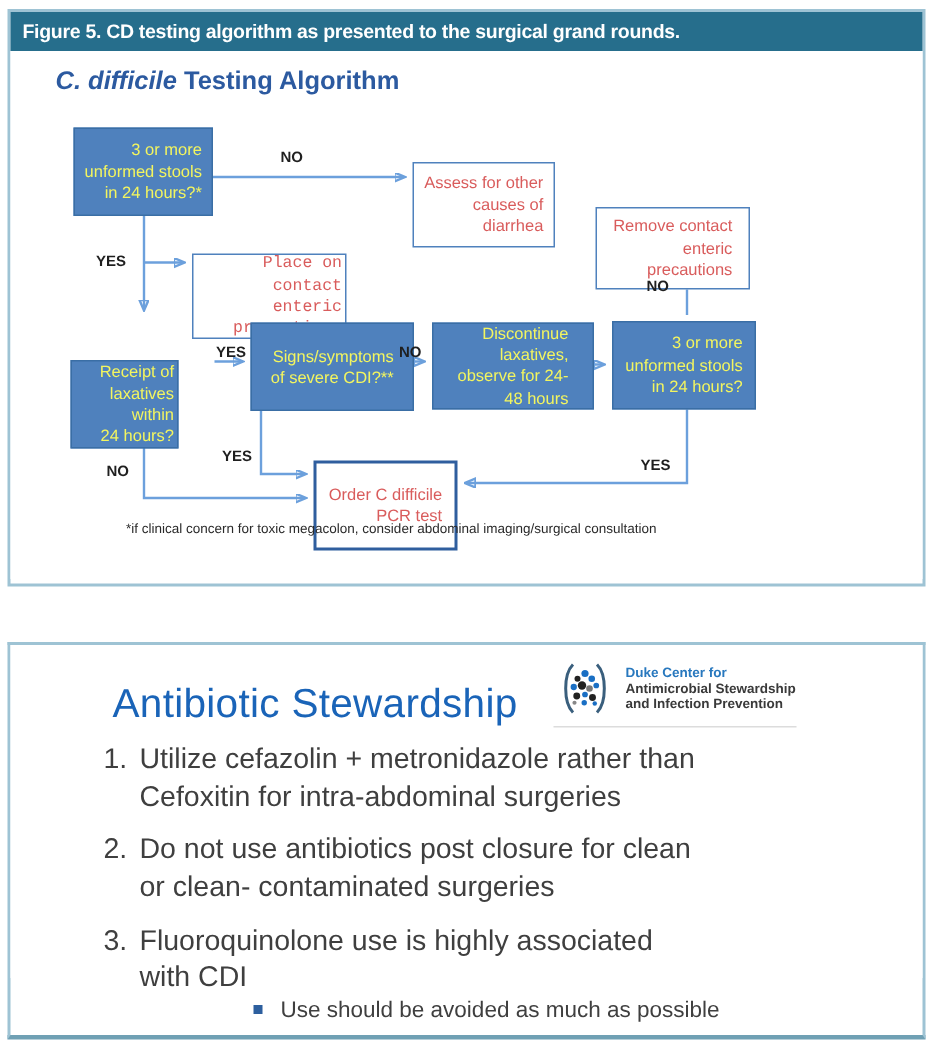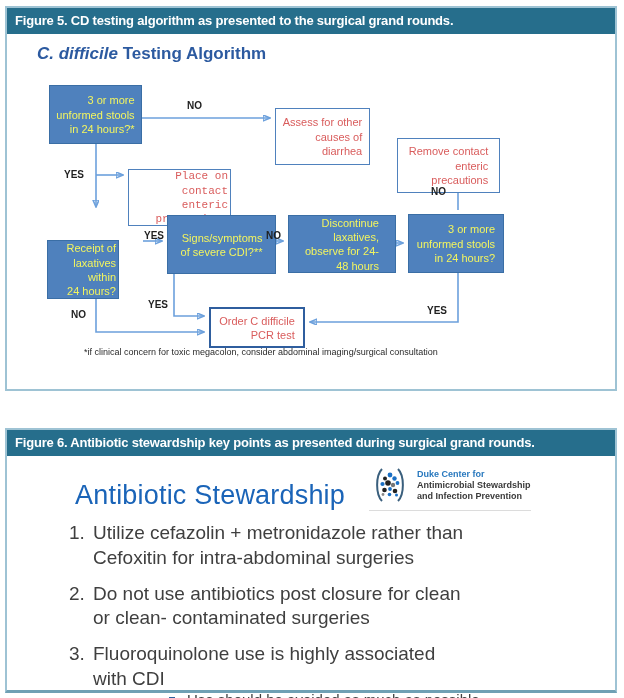--- a/index.html
+++ b/index.html
@@ -89,38 +89,37 @@
 24 hours?</div>
     <div class="fc-box blue-box" style="left:160px;top:181px;width:109px;height:59px;">Signs/symptoms
 of severe CDI?**</div>
     <div class="fc-box blue-box" style="left:281px;top:181px;width:108px;height:58px;">Discontinue
 laxatives,
 observe for 24-
 48 hours</div>
     <div class="fc-box blue-box" style="left:401px;top:180px;width:96px;height:59px;">3 or more
 unformed stools
 in 24 hours?</div>
-    <div class="fc-box white-box thick-border" style="left:202px;top:253px;width:96px;height:41px;">Order C difficile
+    <div class="fc-box white-box thick-border" style="left:202px;top:253px;width:96px;height:60px;">Order C difficile
 PCR test</div>
 
     <span class="fc-label" style="left:180px;top:66px;">NO</span>
     <span class="fc-label" style="left:57px;top:135px;">YES</span>
     <span class="fc-label" style="left:424px;top:152px;">NO</span>
     <span class="fc-label" style="left:137px;top:196px;">YES</span>
     <span class="fc-label" style="left:259px;top:196px;">NO</span>
     <span class="fc-label" style="left:141px;top:265px;">YES</span>
     <span class="fc-label" style="left:64px;top:275px;">NO</span>
     <span class="fc-label" style="left:420px;top:271px;">YES</span>
 
     <div class="footnote" style="left:29px;top:313px;">*if clinical concern for toxic megacolon, consider abdominal imaging/surgical consultation</div>
   </div>
 </div>
 
 <div class="figure" id="fig6">
-  <div class="fig-caption">Figure 6. Antibiotic stewardship key points as presented during surgical grand rounds.</div>
   <div class="fig-body">
 
     <div class="as-header">
       <div class="as-title">Antibiotic Stewardship</div>
       <div class="logo-block">
         <svg width="42" height="42" viewBox="0 0 42 42">
           <path d="M13 5 C6.5 11.5,6.5 30.5,13 37" stroke="#3a5f7d" stroke-width="2" fill="none"></path>
           <path d="M29 5 C35.5 11.5,35.5 30.5,29 37" stroke="#3a5f7d" stroke-width="2" fill="none"></path>
           <circle cx="21" cy="11" r="2.4" fill="#1a6fc4"></circle>
           <circle cx="16" cy="14.5" r="2" fill="#222222"></circle>

